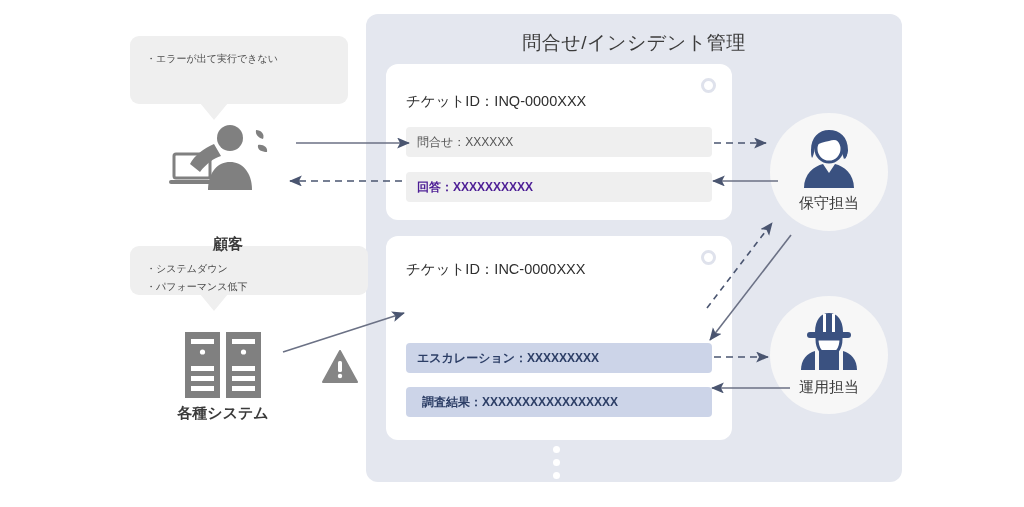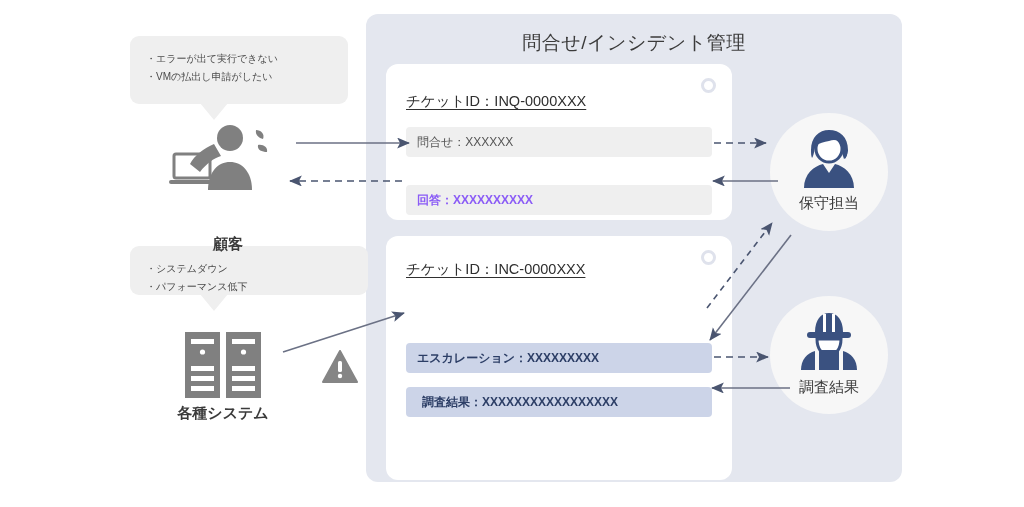--- a/index.html
+++ b/index.html
@@ -25,49 +25,48 @@
     font-size:19px;color:#3b3b3b;letter-spacing:.5px;
   }
 
   
   .card{
     position:absolute;
     background:#ffffff;
     border-radius:12px;
   }
   #card1{left:386px;top:64px;width:346px;height:156px;}
-  #card2{left:386px;top:236px;width:346px;height:244px;}
+  #card2{left:386px;top:236px;width:346px;height:204px;}
 
   .card-ring{
     position:absolute;right:16px;top:14px;
     width:15px;height:15px;border-radius:50%;
     border:3.5px solid #dfe2ec;
     box-sizing:border-box;
   }
 
   .ticket-id{
     position:absolute;left:20px;
     font-size:14.5px;color:#2f2f2f;
-    text-decoration:underline;
     text-underline-offset:3px;
     white-space:nowrap;
   }
   #card1 .ticket-id{top:28px;}
   #card2 .ticket-id{top:24px;}
 
   .row{
     position:absolute;left:20px;width:306px;height:30px;
     border-radius:4px;
     display:flex;align-items:center;
     padding-left:11px;box-sizing:border-box;
     font-size:12px;white-space:nowrap;
   }
   .row-grey{background:#efefef;color:#555555;}
   .row-blue{background:#ccd4e8;color:#2c3e66;font-weight:bold;}
-  .row-grey-bold{background:#efefef;color:#8b5cf6;font-weight:bold;margin-top:13px;}
+  .row-grey-bold{background:#efefef;color:#4c1d95;font-weight:bold;}
 
   #r-inquiry{top:63px;}
   #r-answer {top:108px;}
   #r-alert   {top:62px;}
   #r-escal   {top:107px;}
   #r-result  {top:151px;padding-left:16px;}
 
   
   .dots{position:absolute;left:553px;top:446px;}
   .dots i{
@@ -143,21 +142,20 @@
   </div>
 
   <div class="dots">
     <i></i>
     <i></i>
     <i></i>
   </div>
 
   <div class="bubble" id="bubble1">
     <div>・エラーが出て実行できない</div>
-    <div>・VMの払出し申請がしたい</div>
     <div class="tail"></div>
   </div>
 
   <div class="bubble" id="bubble2">
     <div>・システムダウン</div>
     <div>・パフォーマンス低下</div>
     <div class="tail"></div>
   </div>
 
   <div class="abs" style="left:168px;top:118px;">
@@ -232,21 +230,21 @@
       <rect x="26" y="4" width="3" height="18" fill="#ffffff"></rect>
       <rect x="35" y="4" width="3" height="18" fill="#ffffff"></rect>
 
       <path d="M20 29 C20 39 25 45 32 45 C39 45 44 39 44 29 Z" fill="#ffffff" stroke="#3a5180" stroke-width="3"></path>
 
       <path d="M4 60 C4 50 10 43 18 41 L18 60 Z" fill="#3a5180"></path>
       <rect x="22" y="40" width="20" height="20" fill="#3a5180"></rect>
       <path d="M60 60 C60 50 54 43 46 41 L46 60 Z" fill="#3a5180"></path>
     </svg>
   </div>
-  <div class="circle-label" style="left:770px;top:378px;">調査結果</div>
+  <div class="circle-label" style="left:770px;top:378px;">運用担当</div>
 
   <svg class="abs" style="left:0;top:0;" width="1024" height="507">
     <defs>
       <marker id="ah" markerWidth="9" markerHeight="9" refX="7.4" refY="3.4" orient="auto">
         <path d="M0,0 L8,3.4 L0,6.8 L1.8,3.4 Z" fill="#4a5570"></path>
       </marker>
     </defs>
 
     <line x1="296" y1="143" x2="409" y2="143" stroke="#6b7185" stroke-width="1.6" marker-end="url(#ah)"></line>
 

